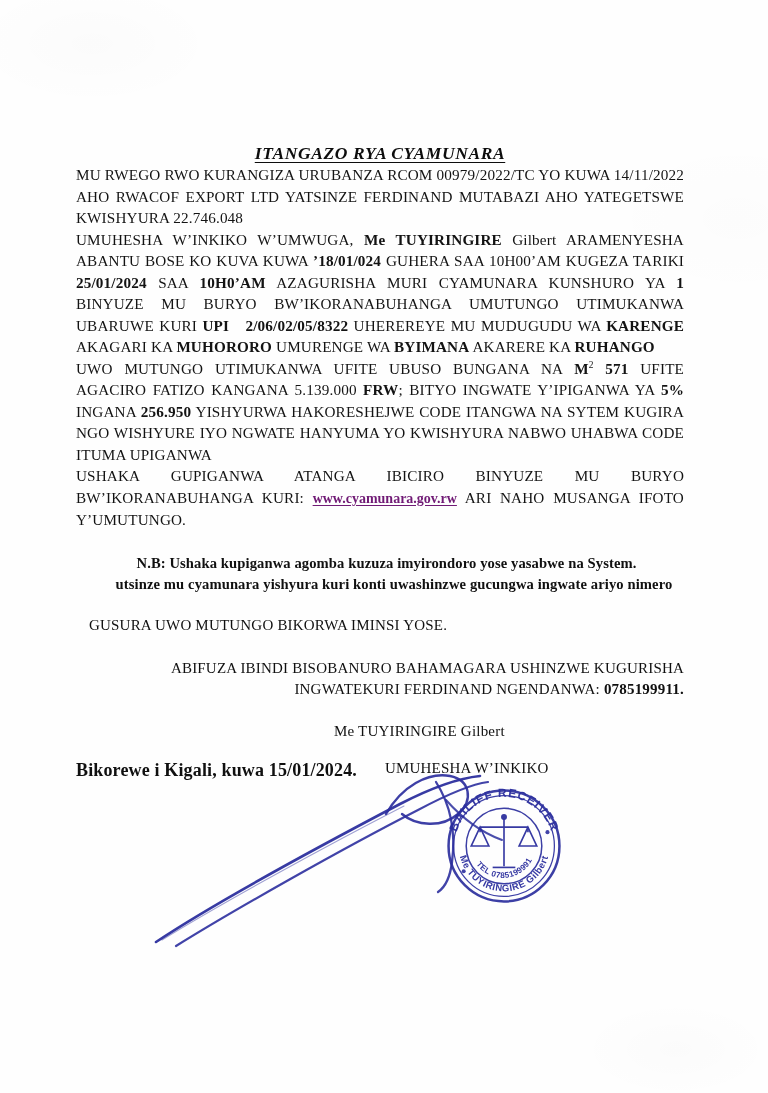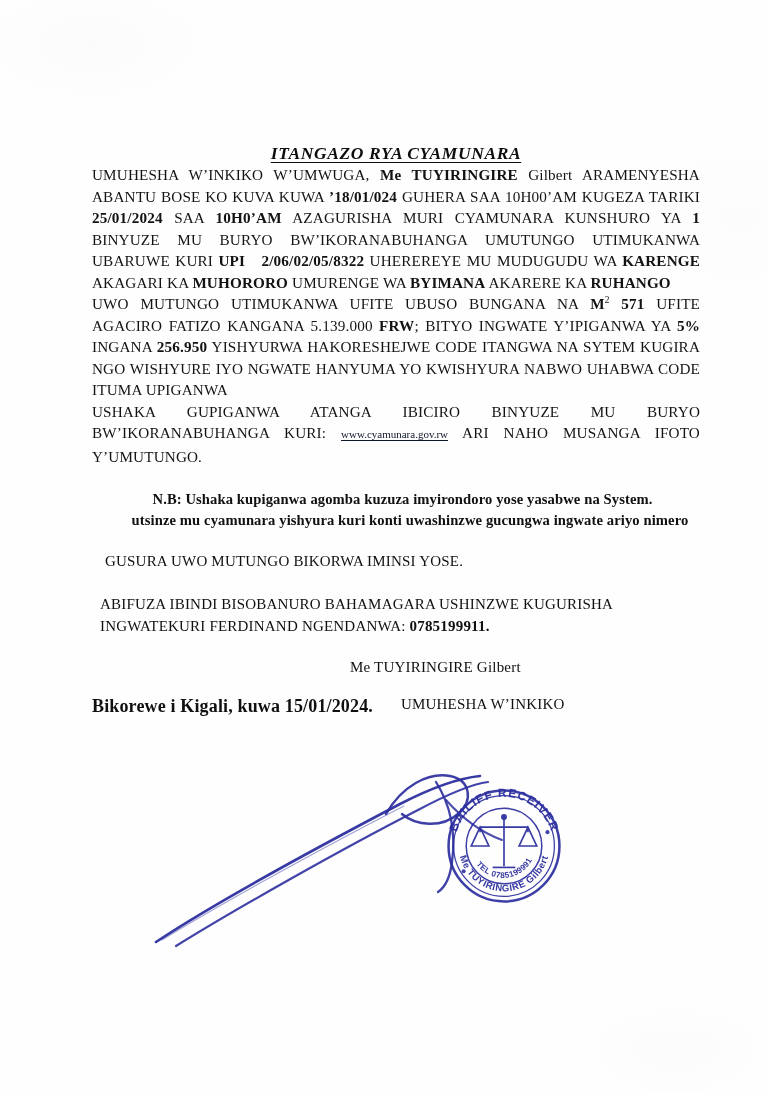--- a/index.html
+++ b/index.html
@@ -29,21 +29,21 @@
     inset: 0;
     pointer-events: none;
     background:
       radial-gradient(ellipse 180px 90px at 12% 4%, rgba(0,0,0,0.012), rgba(0,0,0,0) 70%),
       radial-gradient(ellipse 140px 70px at 88% 96%, rgba(0,0,0,0.012), rgba(0,0,0,0) 70%),
       radial-gradient(ellipse 200px 120px at 96% 20%, rgba(0,0,0,0.008), rgba(0,0,0,0) 70%);
   }
 
   .content {
     position: absolute;
-    left: 92px;
+    left: 76px;
     top: 0;
     width: 608px;
   }
 
   .doc-title {
     text-align: center;
     font-weight: bold;
     font-style: italic;
     font-size: 17.5px;
     letter-spacing: 0.6px;
@@ -66,23 +66,24 @@
   .p1 { margin-top: 27px; }
   .p2 { margin-top: 20px; }
   .p3 { margin-top: 21px; }
   .p4 { margin-top: 21px; }
 
   b, .b { font-weight: bold; }
 
   .link-url {
     text-decoration: underline;
     text-underline-offset: 2px;
-    font-size: 11px;
+    font-size: 14px;
     letter-spacing: 0;
-    color: #0f172a;
+    color: #701a75;
+    font-weight: bold;
   }
 
   sup {
     font-size: 0.62em;
     vertical-align: super;
     line-height: 0;
   }
 
   
   .nb-block {
@@ -105,20 +106,21 @@
     line-height: 21px;
     letter-spacing: 0.2px;
   }
 
   .p-contact {
     margin-top: 22px;
     padding-left: 8px;
     font-size: 15px;
     line-height: 21.5px;
     letter-spacing: 0.2px;
+    text-align: right;
   }
 
   .signer-name {
     margin-top: 22px;
     padding-left: 258px;
     font-size: 15px;
     letter-spacing: 0.2px;
   }
 
   .closing-row {
@@ -166,20 +168,23 @@
 </head>
 <body>
 
 <div class="page">
   <div class="scan-noise"></div>
 
   <div class="content">
 
     <h1 class="doc-title">ITANGAZO RYA CYAMUNARA</h1>
 
+    <p class="para p1">
+      <span>MU RWEGO RWO KURANGIZA URUBANZA RCOM 00979/2022/TC YO KUWA 14/11/2022 AHO RWACOF EXPORT LTD YATSINZE FERDINAND MUTABAZI AHO YATEGETSWE KWISHYURA 22.746.048</span>
+    </p>
 
     <p class="para p2">
       <span>UMUHESHA W’INKIKO W’UMWUGA, </span><b>Me TUYIRINGIRE</b><span> Gilbert</span><span> ARAMENYESHA ABANTU BOSE KO KUVA KUWA </span><b>’18/01/024</b><span> GUHERA SAA </span><span>10H00’AM</span><span> KUGEZA TARIKI </span><b>25/01/2024</b><span> SAA </span><b>10H0’AM</b><span> AZAGURISHA MURI CYAMUNARA  KUNSHURO YA </span><b>1</b><span> BINYUZE MU BURYO BW’IKORANABUHANGA UMUTUNGO UTIMUKANWA UBARUWE KURI </span><b>UPI</b><span>&nbsp;&nbsp;&nbsp;</span><b>2/06/02/05/8322</b><span> UHEREREYE MU MUDUGUDU WA </span><b>KARENGE</b><span> AKAGARI KA </span><b>MUHORORO</b><span> UMURENGE WA </span><b>BYIMANA</b><span> AKARERE KA </span><b>RUHANGO</b>
     </p>
 
     <p class="para p3">
       <span>UWO MUTUNGO UTIMUKANWA UFITE UBUSO BUNGANA NA </span><b>M</b><sup>2</sup> <b>571</b><span> UFITE AGACIRO FATIZO KANGANA 5.139.000 </span><b>FRW</b><span>; BITYO INGWATE Y’IPIGANWA YA </span><b>5%</b><span> INGANA </span><b>256.950</b><span> YISHYURWA HAKORESHEJWE CODE ITANGWA NA SYTEM KUGIRA NGO WISHYURE  IYO NGWATE HANYUMA YO KWISHYURA NABWO UHABWA CODE ITUMA UPIGANWA</span>
     </p>
 
     <p class="para p4">

